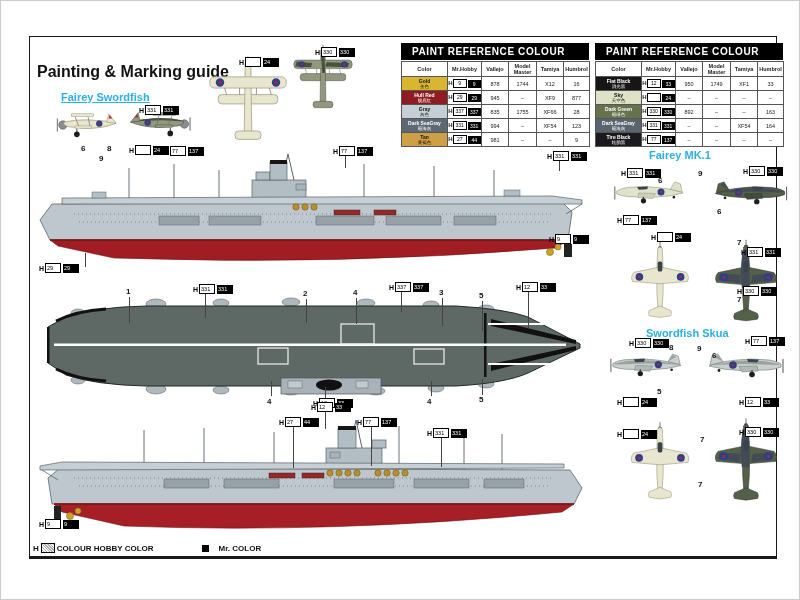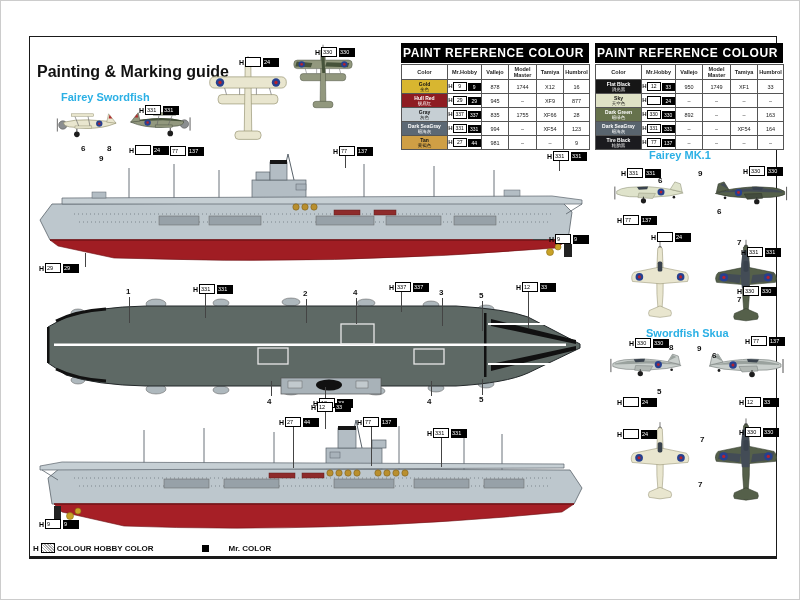--- a/index.html
+++ b/index.html
@@ -5,21 +5,21 @@
   html,body{margin:0;padding:0;background:#e8e8e8;}
   #page{position:relative;width:800px;height:600px;background:#ffffff;overflow:hidden;
         font-family:"Liberation Sans","DejaVu Sans",sans-serif;border:1px solid #cccccc;box-sizing:border-box;}
   .frame{position:absolute;left:28px;top:35px;width:748px;height:521px;border:1.5px solid #1a1a1a;box-sizing:border-box;}
   
   .title-cn{position:absolute;left:36px;top:42px;font-size:15px;font-weight:bold;letter-spacing:4px;color:#111;}
   .title-en{position:absolute;left:36px;top:62px;font-size:16px;font-weight:bold;color:#111;}
   .ac-label{position:absolute;color:#2bb0e5;font-size:11px;font-weight:bold;}
   
   .ptable{position:absolute;width:188px;background:#fff;}
-  .ptitle{background:#000;color:#fff;font-size:12px;font-weight:bold;letter-spacing:.6px;padding:2px 1px;border:1px solid #000;}
+  .ptitle{background:#000;color:#fff;font-size:10px;font-weight:bold;letter-spacing:.6px;padding:2px 10px;border:1px solid #000;}
   .ptable table{border-collapse:collapse;table-layout:fixed;width:188px;margin-top:1px;}
   .ptable th{border:1px solid #555;font-size:5.5px;font-weight:bold;padding:1px 0;background:#fff;color:#222;}
   .ptable td{border:1px solid #555;font-size:5.5px;text-align:center;height:13px;padding:0;color:#222;}
   .ptable td.sw .nm{font-size:5px;font-weight:bold;line-height:6px;}
   .ptable td.sw .cnm{font-size:4.5px;line-height:5.5px;}
   .hb{font-size:6px;font-weight:bold;}
   .aqb{display:inline-block;min-width:10px;height:7px;border:1px solid #000;background:#fff;color:#000;
        font-size:5px;line-height:7px;vertical-align:middle;padding:0 1px;}
   .mrb{display:inline-block;min-width:11px;height:8px;background:#000;color:#fff;
        font-size:5px;line-height:8px;vertical-align:middle;padding:0 1px;margin-left:1px;}
@@ -49,21 +49,21 @@
 </style>
 </head>
 <body>
 
 <div id="page">
 
   <div class="frame"></div>
 
   <div class="title-en">Painting &amp; Marking guide</div>
 
-  <div class="ac-label" style="left:60px;top:90px;">Fairey Swordfish</div>
+  <div class="ac-label" style="left:60px;top:90px;text-decoration:underline;">Fairey Swordfish</div>
   <div class="ac-label" style="left:648px;top:148px;">Fairey MK.1</div>
   <div class="ac-label" style="left:645px;top:326px;">Swordfish Skua</div>
 
   <div class="ptable" style="left:400px;top:42px;">
     <div class="ptitle">PAINT  REFERENCE  COLOUR</div>
     <table>
       <colgroup>
           <col style="width:46px">
           <col style="width:34px">
           <col style="width:27px">
@@ -649,20 +649,20 @@
   <div class="pnum" style="left:699px;top:434px;">7</div>
   <div class="pnum" style="left:697px;top:479px;">7</div>
 
   <div class="legend">
     <span style="display:flex;align-items:center;gap:2px;">
       <span>H</span>
       <span class="hatch"></span>
       <span>COLOUR HOBBY COLOR</span>
     </span>
     <span class="gap"></span>
-    <span style="display:flex;align-items:center;gap:20px;">
+    <span style="display:flex;align-items:center;gap:10px;">
       <span class="blk"></span>
       <span>Mr. COLOR</span>
     </span>
   </div>
   <div class="rule" style="left:28px;top:556px;width:748px;height:1.5px;"></div>
 
 </div>
 
 </body></html>

